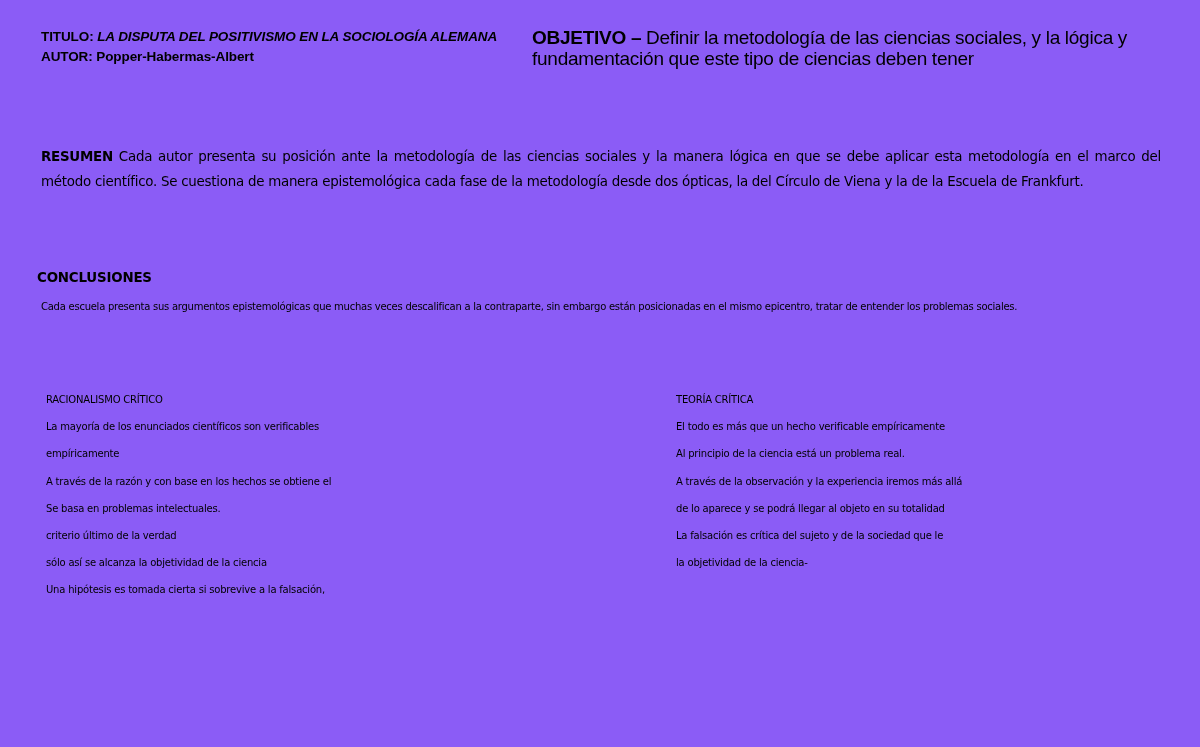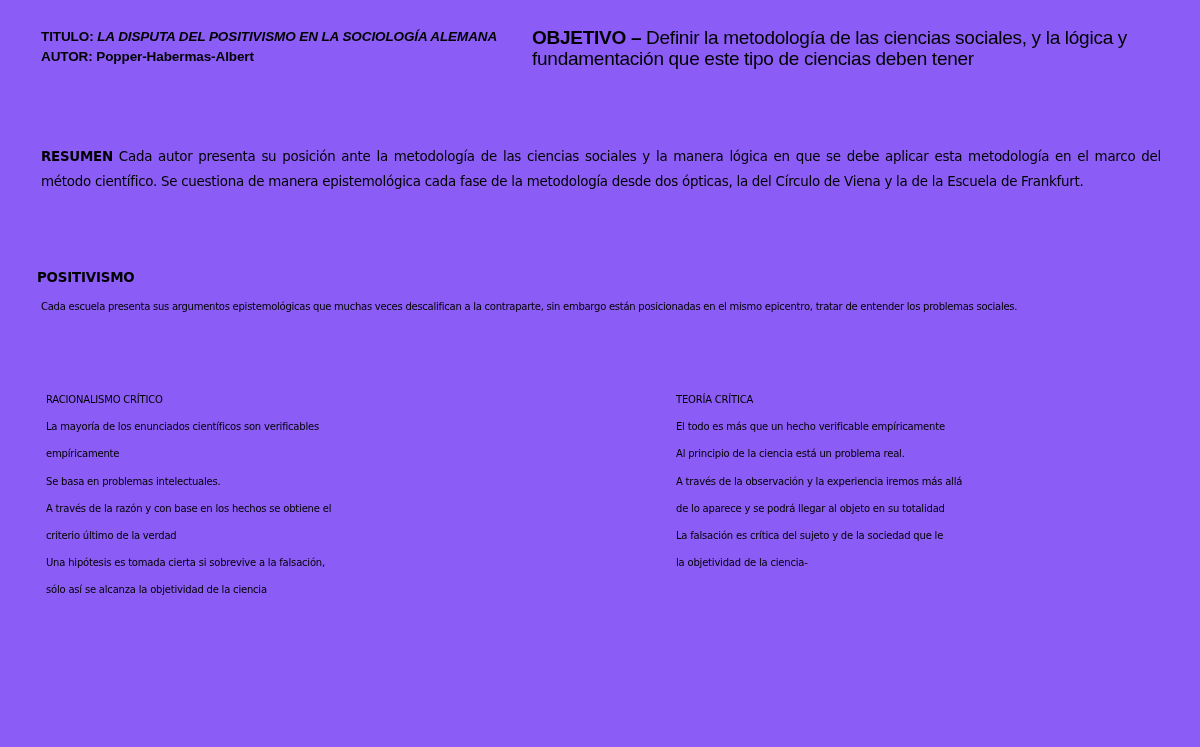--- a/index.html
+++ b/index.html
@@ -158,38 +158,38 @@
       </div>
     </div>
 
   </div>
 
   <div class="resumen">
     <p><span class="lead">RESUMEN</span><span> Cada autor presenta su posición ante la metodología de las ciencias sociales y la manera lógica en que se debe aplicar esta metodología en el marco del método científico. Se cuestiona de manera epistemológica cada fase de la metodología desde dos ópticas, la del Círculo de Viena y la de la Escuela de Frankfurt.</span></p>
   </div>
 
   <div class="conclusiones">
-    <div class="conclusiones-title">POSITIVISMO</div>
+    <div class="conclusiones-title">CONCLUSIONES</div>
     <div class="conclusiones-body">
       <p>Cada escuela presenta sus argumentos epistemológicas que muchas veces descalifican a la contraparte, sin embargo están posicionadas en el mismo epicentro, tratar de entender los problemas sociales.</p>
     </div>
   </div>
 
   <div class="columns">
 
     <div class="col col-left">
       <div class="col-title">RACIONALISMO CRÍTICO</div>
       <div class="col-lines">
         <div class="col-line">La mayoría de los enunciados científicos son verificables</div>
         <div class="col-line">empíricamente</div>
+        <div class="col-line">A través de la razón y con base en los hechos se obtiene el</div>
         <div class="col-line">Se basa en problemas intelectuales.</div>
-        <div class="col-line">A través de la razón y con base en los hechos se obtiene el</div>
         <div class="col-line">criterio último de la verdad</div>
+        <div class="col-line">sólo así se alcanza la objetividad de la ciencia</div>
         <div class="col-line">Una hipótesis es tomada cierta si sobrevive a la falsación,</div>
-        <div class="col-line">sólo así se alcanza la objetividad de la ciencia</div>
       </div>
     </div>
 
     <div class="col col-right">
       <div class="col-title">TEORÍA CRÍTICA</div>
       <div class="col-lines">
         <div class="col-line">El todo es más que un hecho verificable empíricamente</div>
         <div class="col-line">Al principio de la ciencia está un problema real.</div>
         <div class="col-line">A través de la observación y la experiencia iremos más allá</div>
         <div class="col-line">de lo aparece y se podrá llegar al objeto en su totalidad</div>

